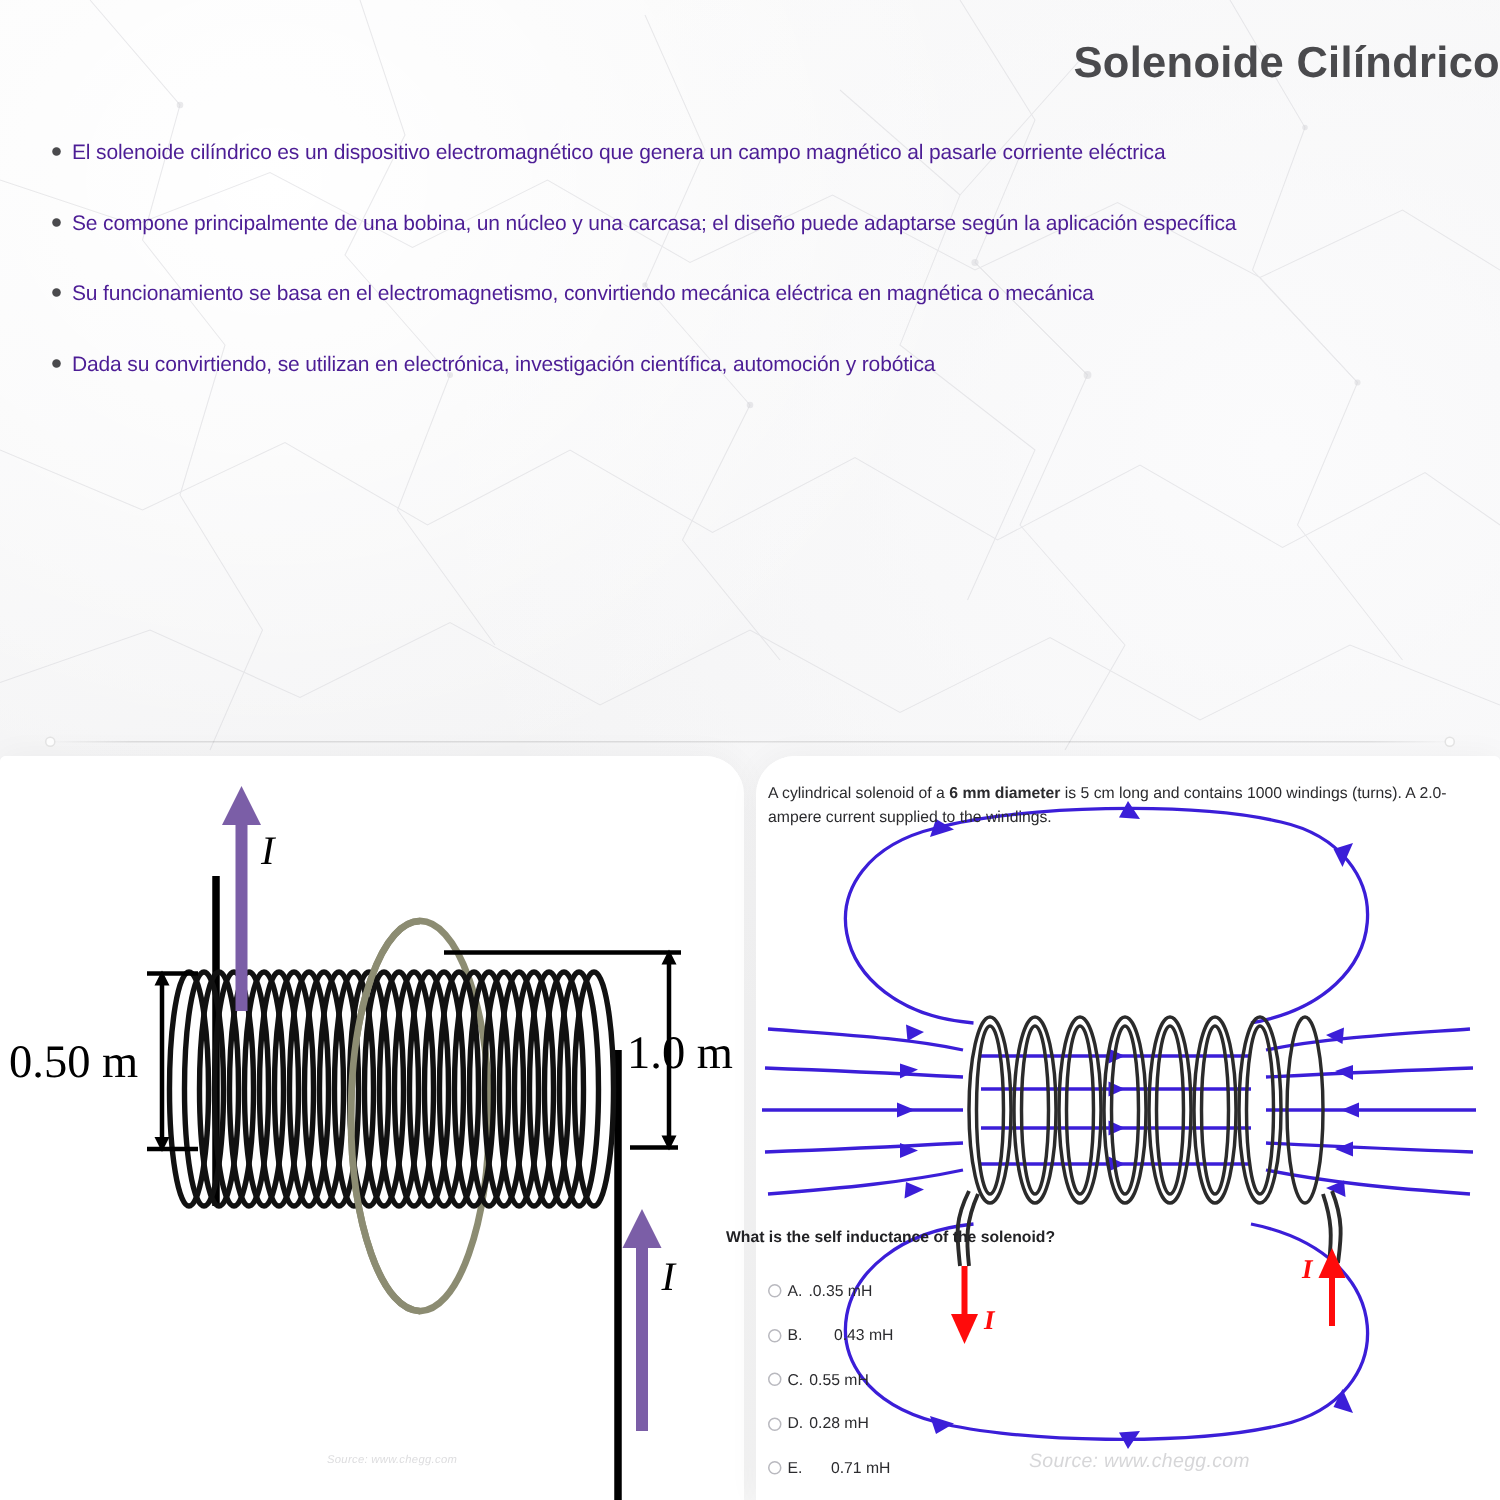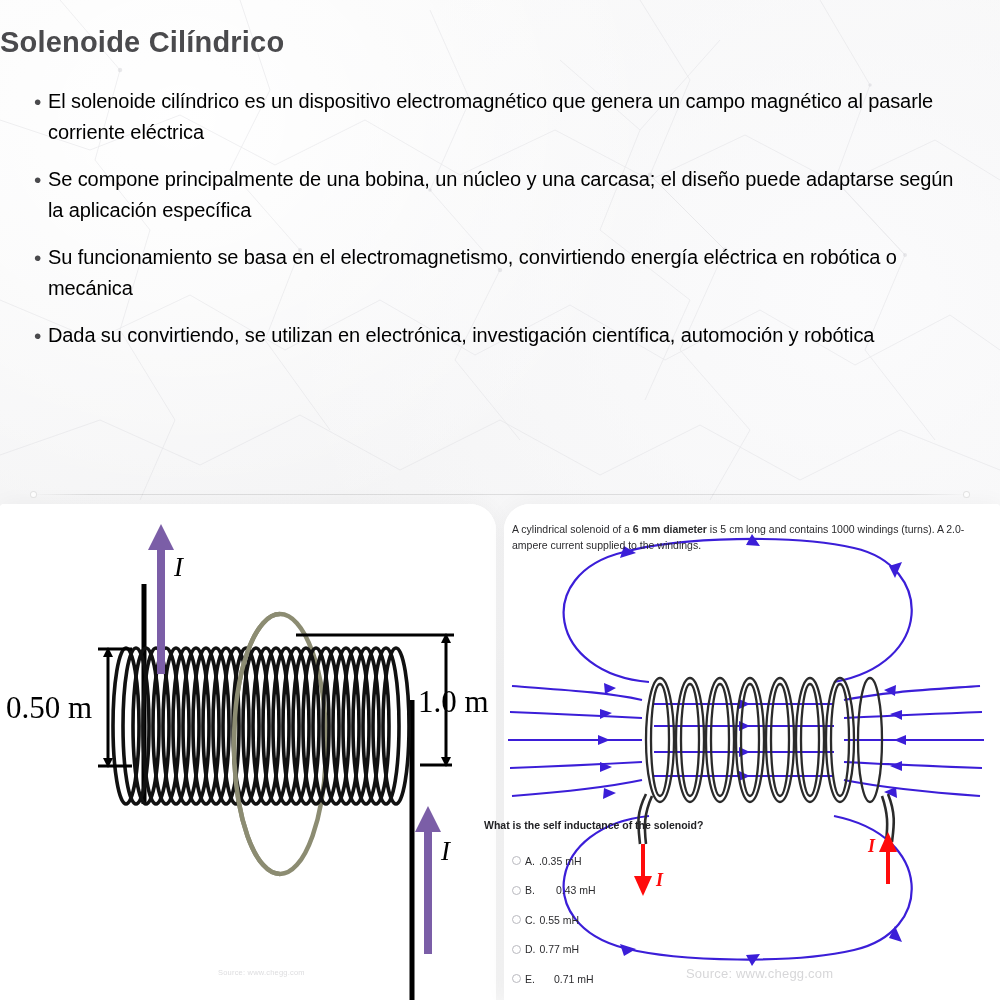--- a/index.html
+++ b/index.html
@@ -24,21 +24,21 @@
       radial-gradient(ellipse 70% 60% at 18% 12%, #ffffff 0%, rgba(255,255,255,0) 70%),
       radial-gradient(ellipse 80% 70% at 85% 30%, #fbfbfc 0%, rgba(251,251,252,0) 72%),
       linear-gradient(160deg, #fafafa 0%, #f4f4f5 45%, #f8f8f8 100%);
     z-index: 0;
   }
 
   
   .page-title {
     position: absolute;
     top: 26px; left: 0; width: 1000px;
-    text-align: left;
+    text-align: right;
     font-size: 29px;
     font-weight: 700;
     letter-spacing: 0.2px;
     color: #4a4a4d;
     z-index: 3;
   }
 
   
   .bullets {
     position: absolute;
@@ -53,23 +53,23 @@
   .bullet-dot {
     flex: 0 0 auto;
     width: 14px;
     font-size: 21px;
     line-height: 31px;
     color: #4a4a4d;
     text-align: left;
   }
   .bullet-text {
     flex: 1 1 auto;
-    font-size: 20px;
+    font-size: 14px;
     line-height: 31px;
-    color: #000000;
+    color: #4c1d95;
     letter-spacing: -0.1px;
   }
 
   
   .divider {
     position: absolute;
     left: 32px; top: 494px; width: 936px; height: 1px;
     background: linear-gradient(to right, rgba(0,0,0,0) 0%, rgba(0,0,0,0.10) 6%, rgba(0,0,0,0.10) 94%, rgba(0,0,0,0) 100%);
     z-index: 3;
   }
@@ -109,20 +109,21 @@
   .panel-svg { display: block; width: 100%; height: 100%; }
 
   
   .watermark {
     position: absolute;
     font-size: 13px;
     color: rgba(120,120,125,0.30);
     letter-spacing: 0.2px;
     z-index: 4;
     white-space: nowrap;
+    font-style: italic;
   }
   #watermark-left  { left: 218px; top: 968px; font-size: 7.5px; color: rgba(140,140,145,0.30); }
   #watermark-right { left: 686px; top: 966px; }
 
   
   .prob-text {
     position: absolute;
     left: 512px; top: 521px; width: 484px;
     font-size: 10.5px;
     line-height: 16px;
@@ -199,21 +200,21 @@
   <div class="bullet-row">
     <span class="bullet-dot">•</span>
     <span class="bullet-text">El solenoide cilíndrico es un dispositivo electromagnético que genera un campo magnético al pasarle corriente eléctrica</span>
   </div>
   <div class="bullet-row">
     <span class="bullet-dot">•</span>
     <span class="bullet-text">Se compone principalmente de una bobina, un núcleo y una carcasa; el diseño puede adaptarse según la aplicación específica</span>
   </div>
   <div class="bullet-row">
     <span class="bullet-dot">•</span>
-    <span class="bullet-text">Su funcionamiento se basa en el electromagnetismo, convirtiendo energía eléctrica en robótica o mecánica</span>
+    <span class="bullet-text">Su funcionamiento se basa en el electromagnetismo, convirtiendo mecánica eléctrica en magnética o mecánica</span>
   </div>
   <div class="bullet-row">
     <span class="bullet-dot">•</span>
     <span class="bullet-text">Dada su convirtiendo, se utilizan en electrónica, investigación científica, automoción y robótica</span>
   </div>
 </div>
 
 <div class="divider"></div>
 <div class="divider-cap left"></div>
 <div class="divider-cap right"></div>
@@ -405,21 +406,21 @@
     <span class="option-label" style="margin-left:21px">0.43 mH</span>
   </div>
   <div class="option-row">
     <span class="radio"></span>
     <span class="option-label">C.</span>
     <span class="option-label" style="margin-left:4px">0.55 mH</span>
   </div>
   <div class="option-row">
     <span class="radio"></span>
     <span class="option-label">D.</span>
-    <span class="option-label" style="margin-left:4px">0.77 mH</span>
+    <span class="option-label" style="margin-left:4px">0.28 mH</span>
   </div>
   <div class="option-row">
     <span class="radio"></span>
     <span class="option-label">E.</span>
     <span class="option-label" style="margin-left:19px">0.71 mH</span>
   </div>
 </div>
 
 <div class="watermark" id="watermark-right">Source: www.chegg.com</div>
 

